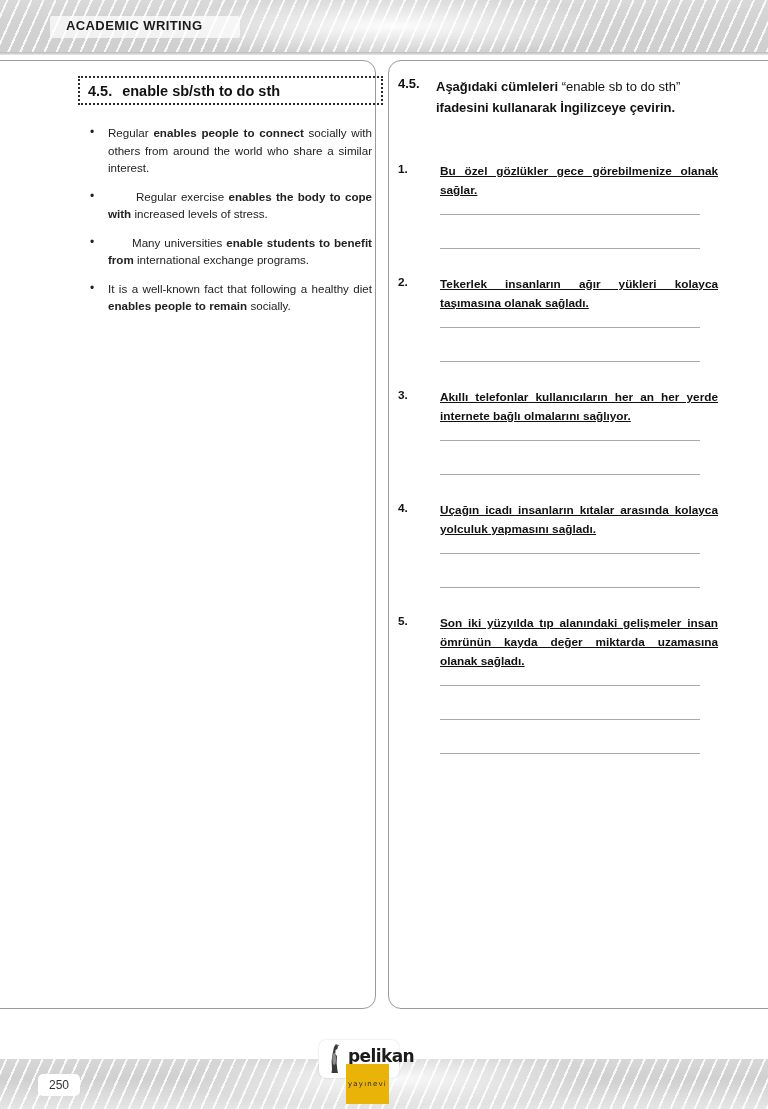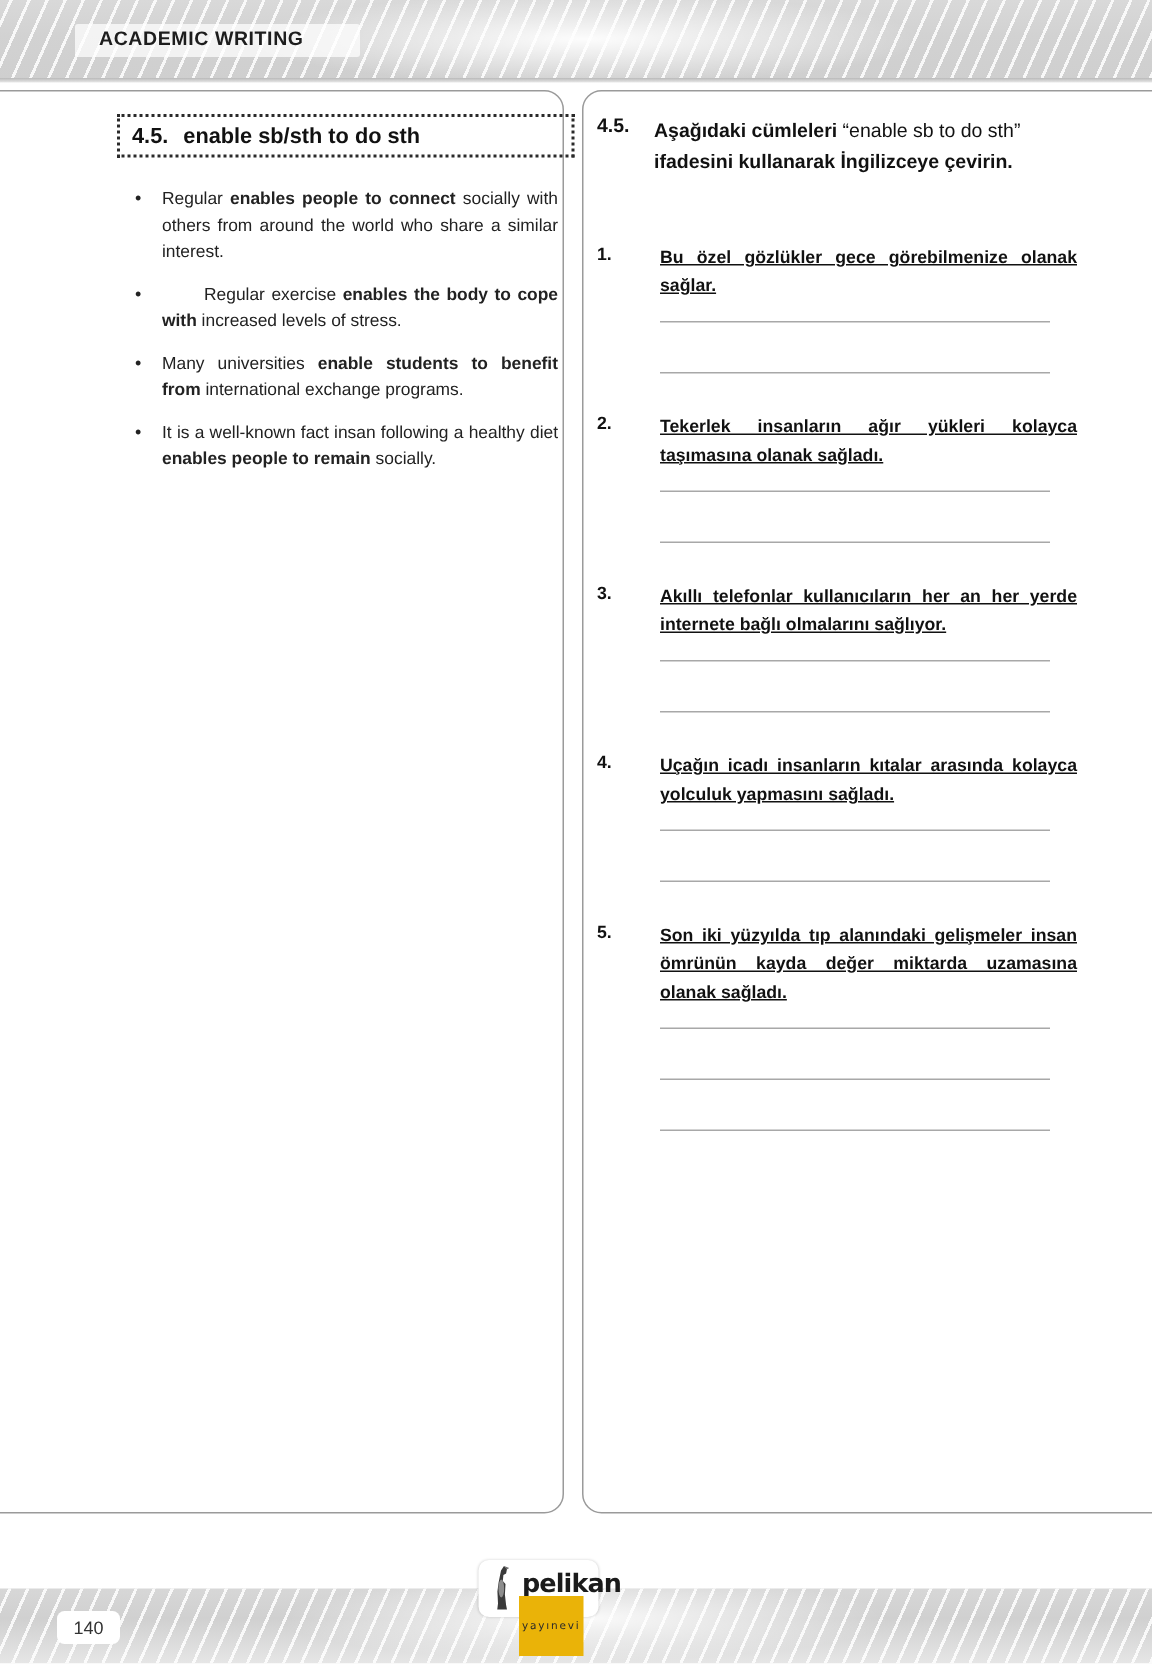--- a/index.html
+++ b/index.html
@@ -290,25 +290,25 @@
     <div class="bullet-row">
       <span class="bullet-dot">•</span>
       <div class="bullet-text"><span style="font-weight: normal;">Regular </span><span style="font-weight: bold;">enables people to connect</span><span style="font-weight: normal;"> socially with others from around the world who share a similar interest.</span></div>
     </div>
     <div class="bullet-row">
       <span class="bullet-dot">•</span>
       <div class="bullet-text"><span style="font-weight: normal; margin-left: 28px;">Regular exercise </span><span style="font-weight: bold;">enables the body to cope with</span><span style="font-weight: normal;"> increased levels of stress.</span></div>
     </div>
     <div class="bullet-row">
       <span class="bullet-dot">•</span>
-      <div class="bullet-text"><span style="font-weight: normal;">Many universities </span><span style="font-weight: bold;">enable students to benefit from</span><span style="font-weight: normal;"> international exchange programs.</span></div>
+      <div class="bullet-text"><span style="font-weight: normal; margin-left: 24px;">Many universities </span><span style="font-weight: bold;">enable students to benefit from</span><span style="font-weight: normal;"> international exchange programs.</span></div>
     </div>
     <div class="bullet-row">
       <span class="bullet-dot">•</span>
-      <div class="bullet-text"><span style="font-weight: normal;">It is a well-known fact insan following a healthy diet </span><span style="font-weight: bold;">enables people to remain</span><span style="font-weight: normal;"> socially.</span></div>
+      <div class="bullet-text"><span style="font-weight: normal;">It is a well-known fact that following a healthy diet </span><span style="font-weight: bold;">enables people to remain</span><span style="font-weight: normal;"> socially.</span></div>
     </div>
   </div>
 
 <div class="ex-head">
   <span class="ex-head-num">4.5.</span>
   <div class="ex-head-text" id="ex-head-text"><span style="font-weight: bold;">Aşağıdaki cümleleri </span><span class="light">“enable sb to do sth”</span><span style="font-weight: bold;"> ifadesini kullanarak İngilizceye çevirin.</span></div>
 </div>
 
 <div class="qlist" id="qlist">
     <div class="q-item">
@@ -354,21 +354,21 @@
         <div class="answer-line"></div>
         <div class="answer-line"></div>
         <div class="answer-line"></div>
       </div>
     </div>
   </div>
 
 <div class="footer">
   <div class="footer-glow"></div>
 </div>
-<div class="page-badge">140</div>
+<div class="page-badge">250</div>
 <div class="logo-box">
   <svg class="logo-bird" width="16" height="32" viewBox="0 0 16 32">
     <path d="M9 1 L11 3 L10.4 6 L8.6 7 L8.2 11 L10 13 L9.6 20 L10.4 27 L11 30 L4.5 30 L5 26 L4.6 18 L5.4 12 L6.2 8 L7 4 Z" fill="#3a3a3a"></path>
     <path d="M9 1 L12.5 2.4 L10.8 3.4 Z" fill="#6d6d6d"></path>
     <ellipse cx="7.2" cy="16" rx="1.9" ry="6" fill="#8d8d8d"></ellipse>
   </svg>
   <div class="logo-word">pelikan</div>
   <div class="logo-sub">yayınevi</div>
 </div>
 

